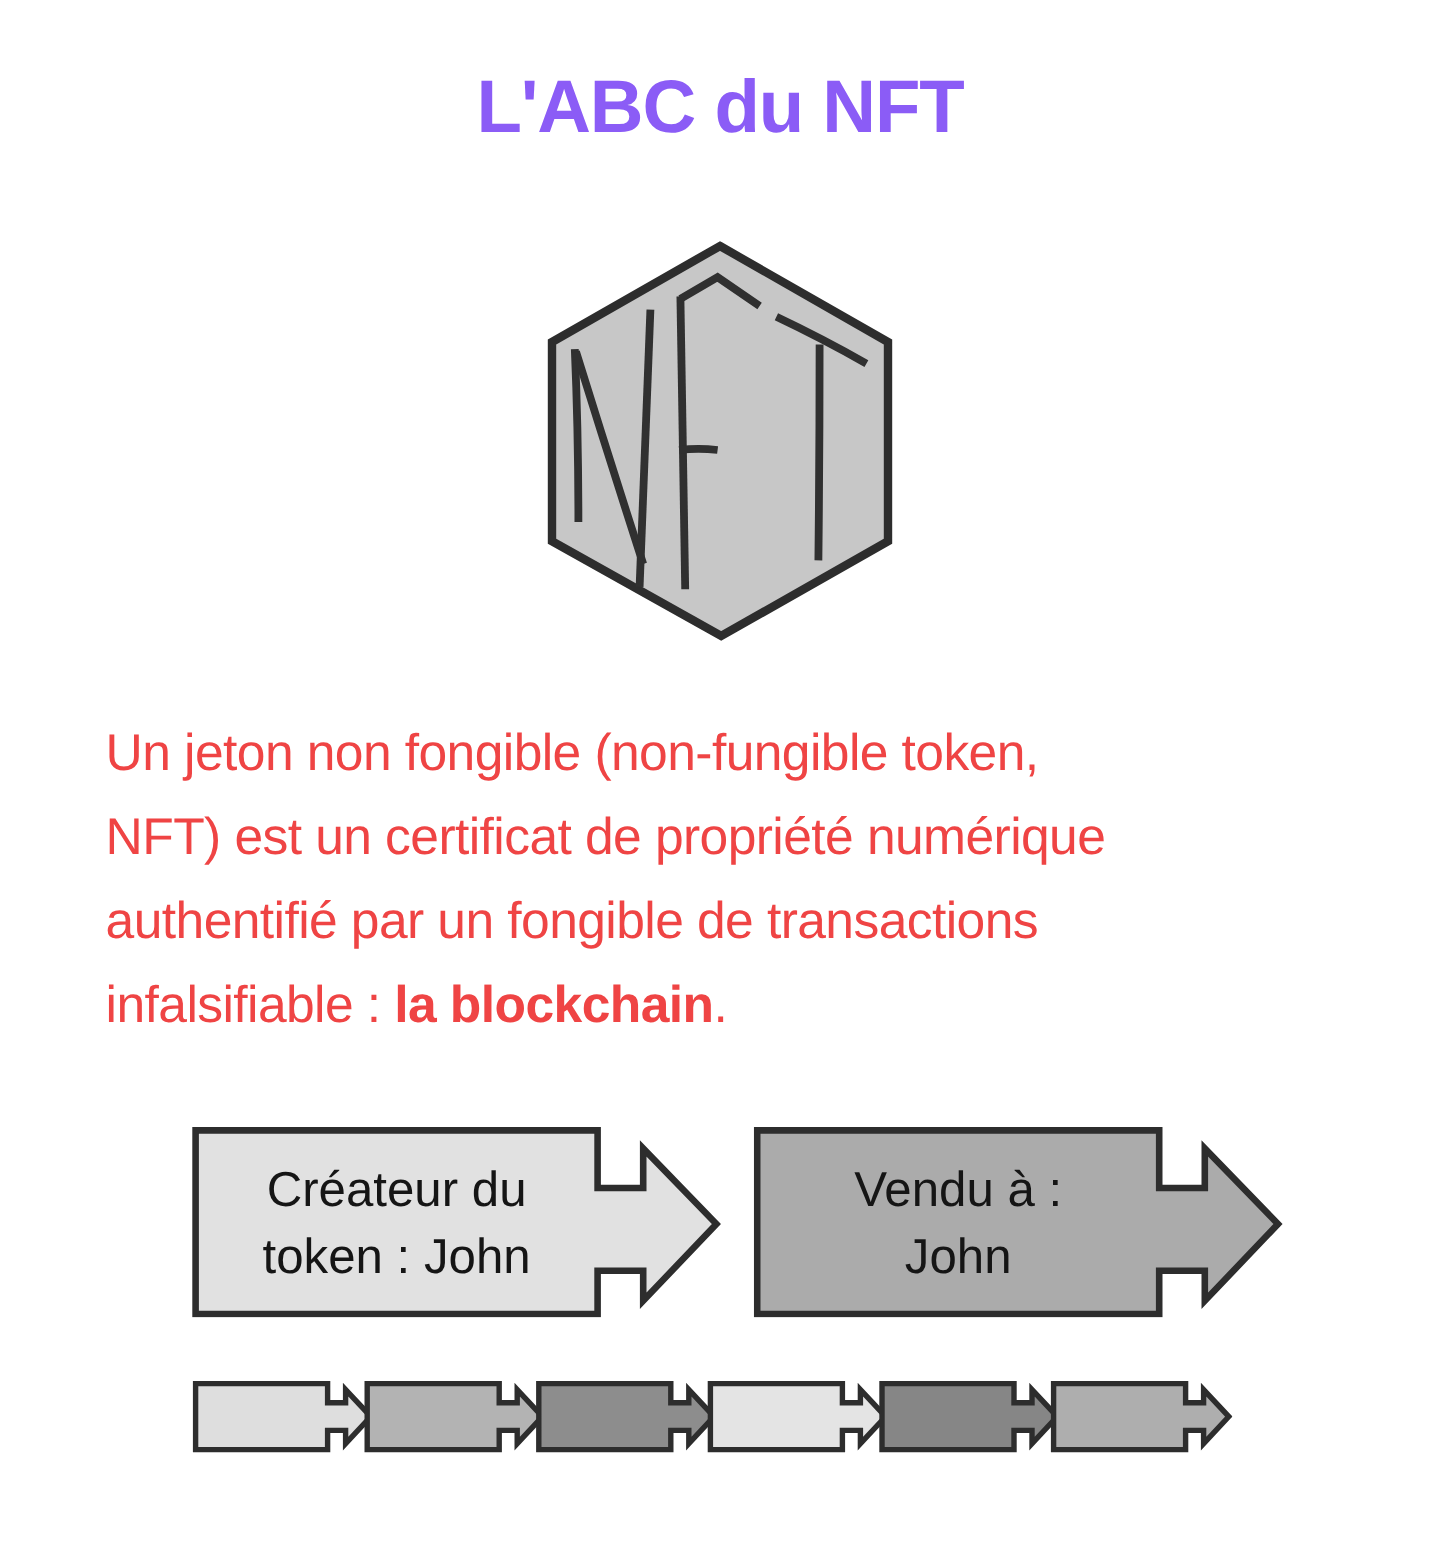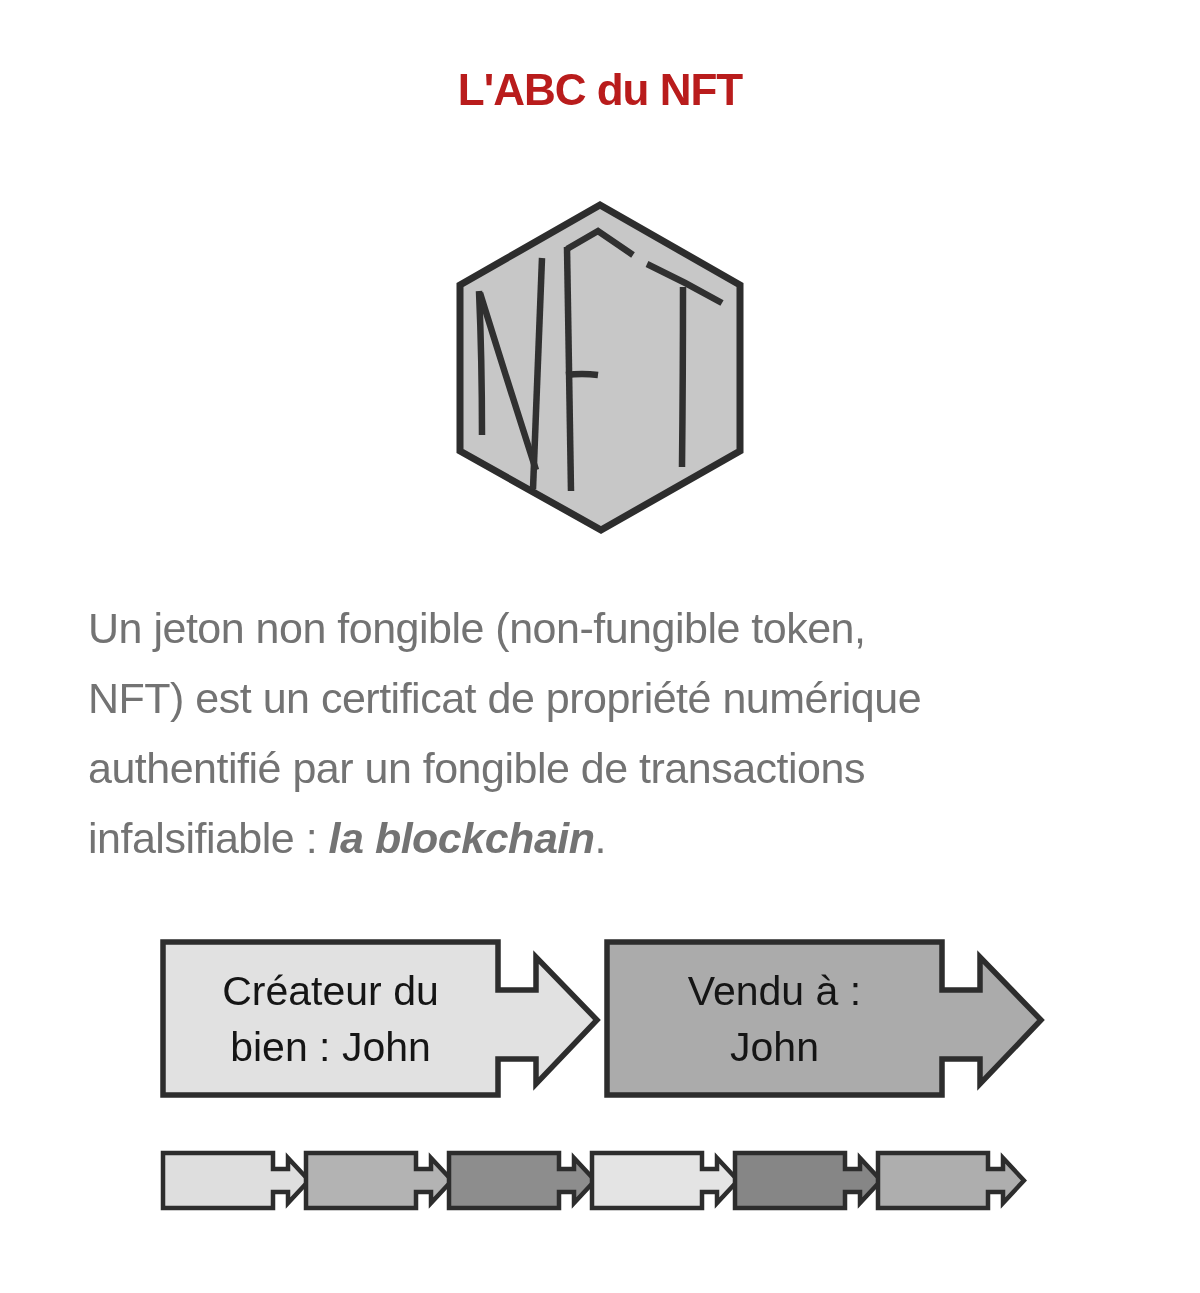--- a/index.html
+++ b/index.html
@@ -5,43 +5,44 @@
   * { margin: 0; padding: 0; box-sizing: border-box; }
   html, body {
     width: 1200px; height: 1293px;
     background: #ffffff;
     overflow: hidden;
     font-family: "Liberation Sans", sans-serif;
   }
   .page-title {
     margin-top: 52px;
     text-align: center;
-    font-size: 44px;
+    font-size: 62px;
     line-height: 76px;
     font-weight: 700;
     letter-spacing: -1px;
-    color: #b91c1c;
+    color: #8b5cf6;
   }
   .hex-wrap {
     width: 290px; height: 335px;
     margin: 72px auto 0 auto;
   }
   .hex-wrap svg { display: block; }
   .paragraph {
     margin: 58px 88px 0 88px;
     font-size: 43px;
     line-height: 70px;
-    color: #737373;
+    color: #ef4444;
     letter-spacing: -0.5px;
   }
   .paragraph .pline { white-space: nowrap; }
-  .paragraph b { font-weight: 700; font-style: italic; }
+  .paragraph b { font-weight: 700; }
   .flow {
     display: flex;
     margin: 66px 0 0 160px;
+    gap: 24px;
   }
   .flow-item {
     position: relative;
     width: 444px; height: 159px;
     flex: 0 0 auto;
   }
   .flow-item svg { display: block; position: absolute; left: 0; top: 0; }
   .flow-label {
     position: absolute;
     left: 3px; top: 3px;
@@ -94,21 +95,21 @@
   <div class="pline"><span>infalsifiable : </span><b>la blockchain</b><span>.</span></div>
 </div>
 
 <div class="flow">
   <div class="flow-item">
     <svg width="444" height="159" viewBox="0 0 444 159">
       <path d="M3,3 L338,3 L338,51 L376,51 L376,18 L437,81 L376,145 L376,120 L338,120 L338,156 L3,156 Z" fill="#e1e1e1" stroke="#2d2d2d" stroke-width="5.5" stroke-linejoin="miter"></path>
     </svg>
     <div class="flow-label">
       <div>Créateur du</div>
-      <div>bien : John</div>
+      <div>token : John</div>
     </div>
   </div>
   <div class="flow-item">
     <svg width="444" height="159" viewBox="0 0 444 159">
       <path d="M3,3 L338,3 L338,51 L376,51 L376,18 L437,81 L376,145 L376,120 L338,120 L338,156 L3,156 Z" fill="#ababab" stroke="#2d2d2d" stroke-width="5.5" stroke-linejoin="miter"></path>
     </svg>
     <div class="flow-label">
       <div>Vendu à :</div>
       <div>John</div>
     </div>

